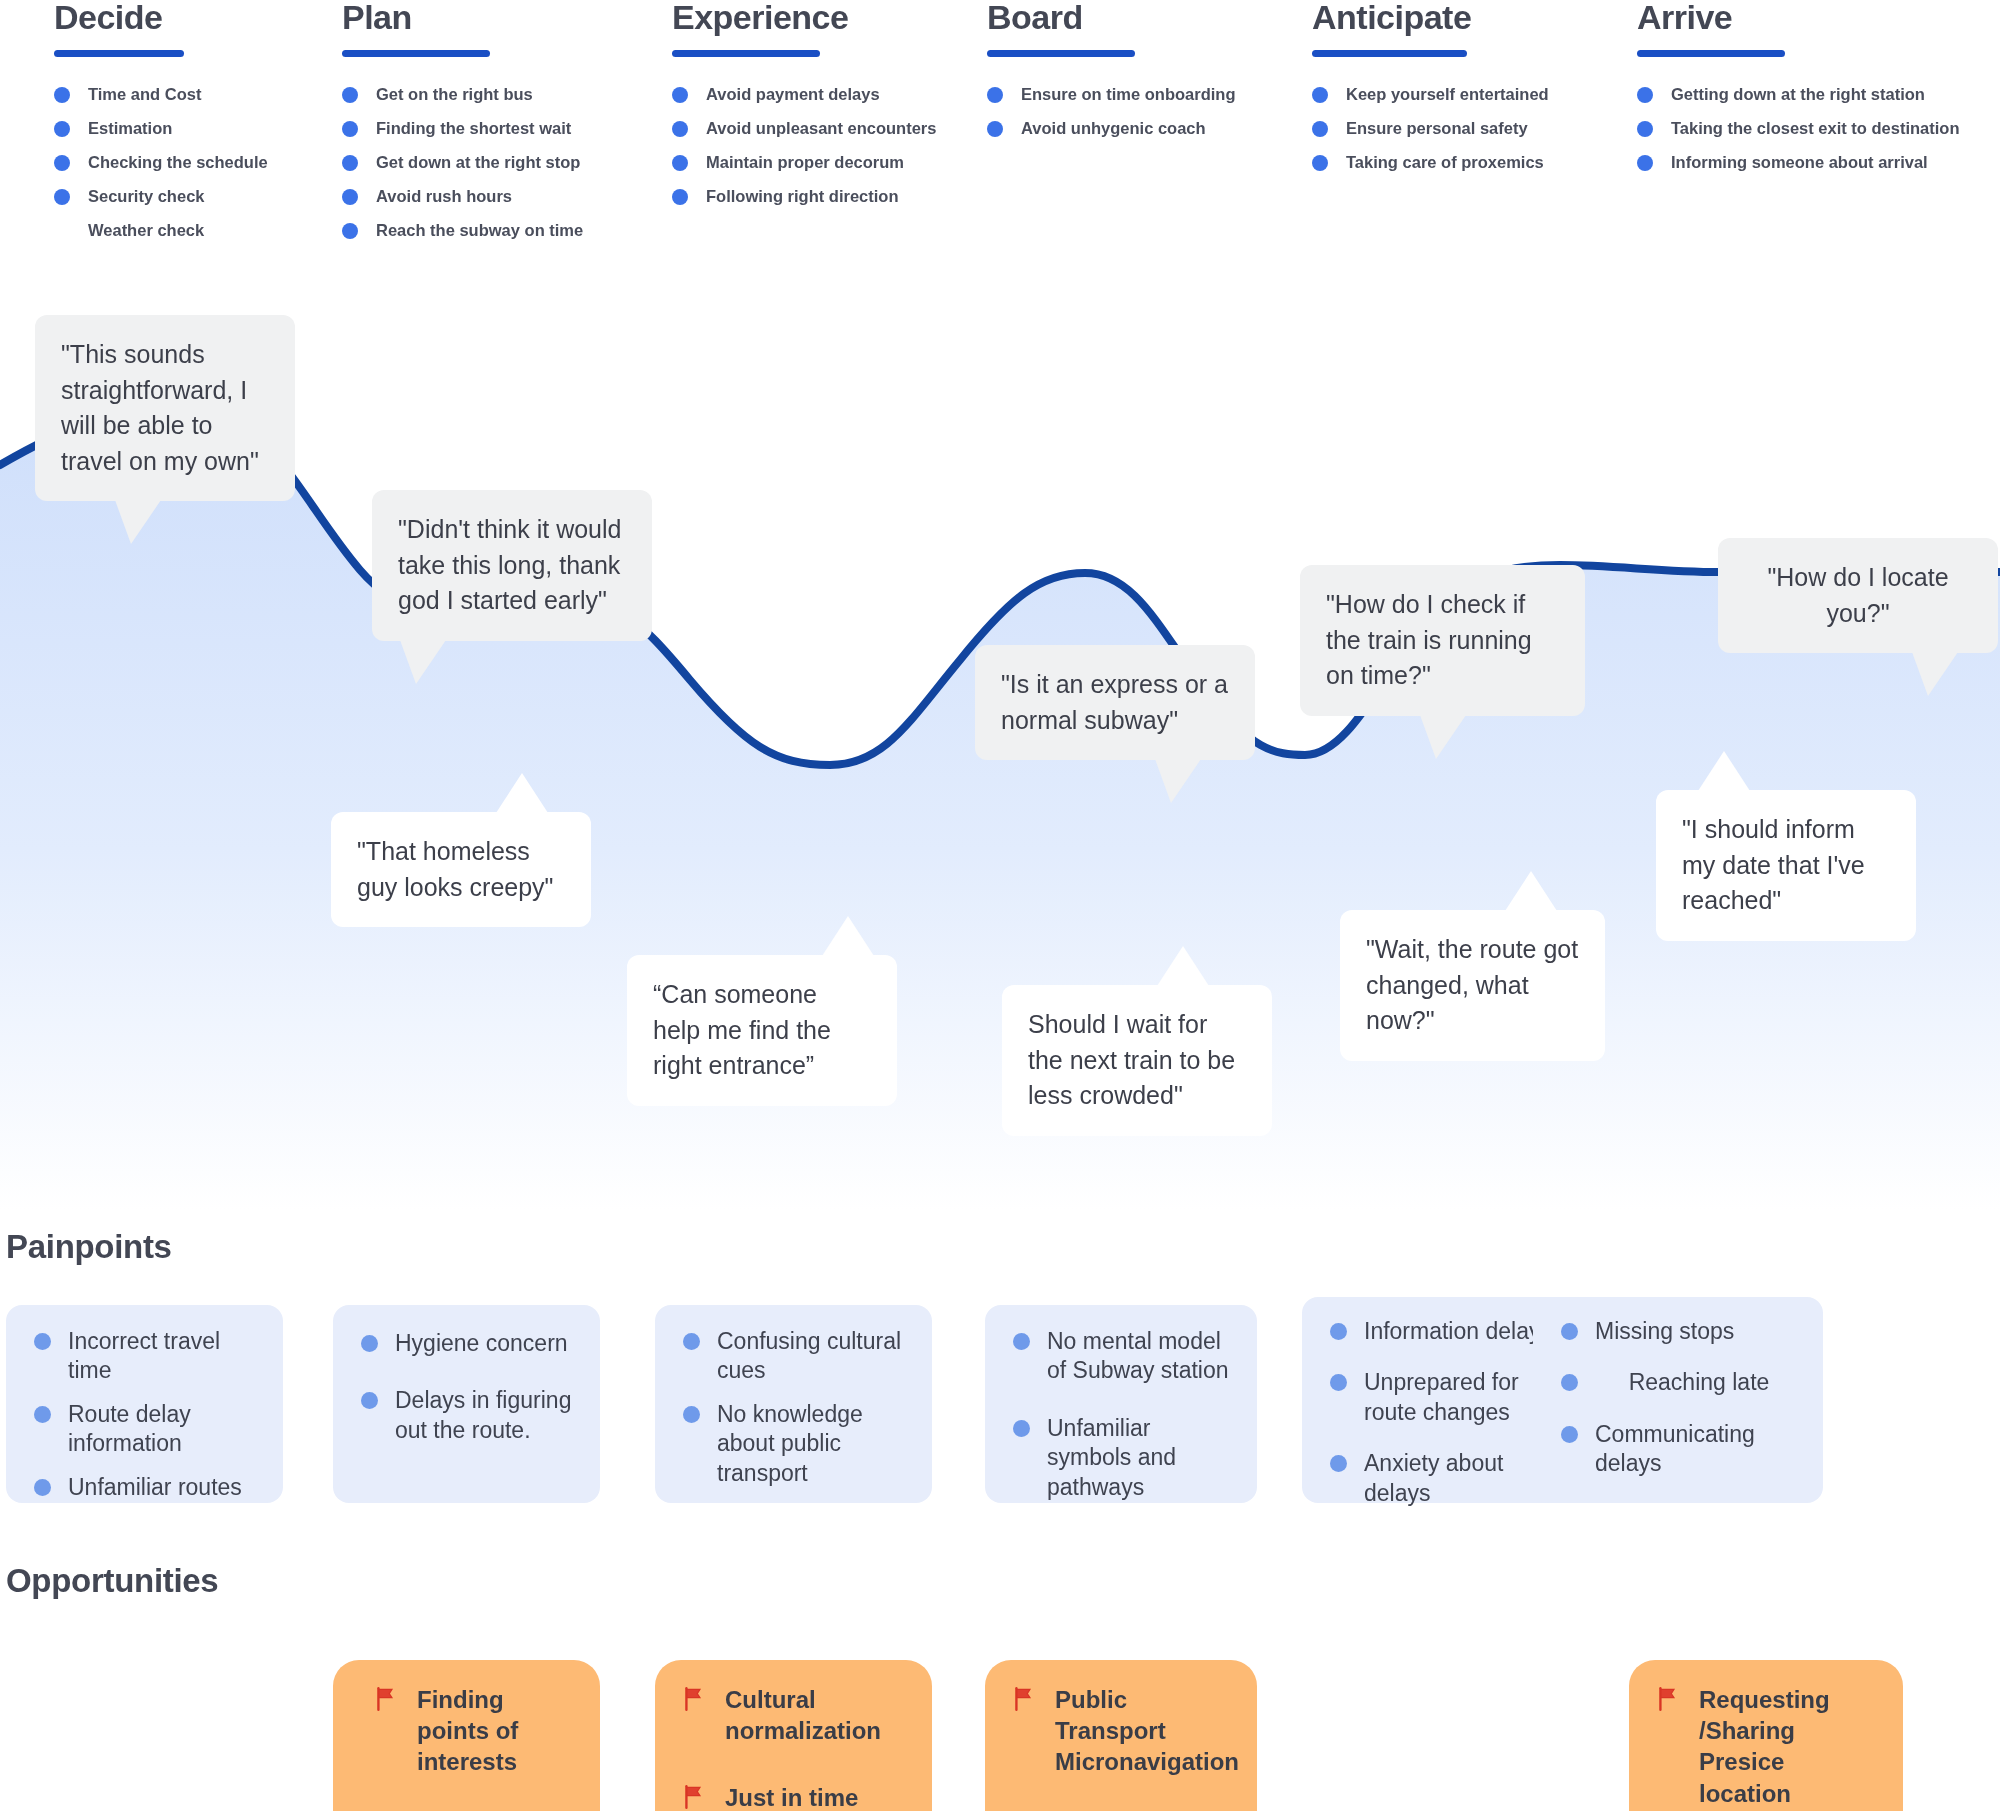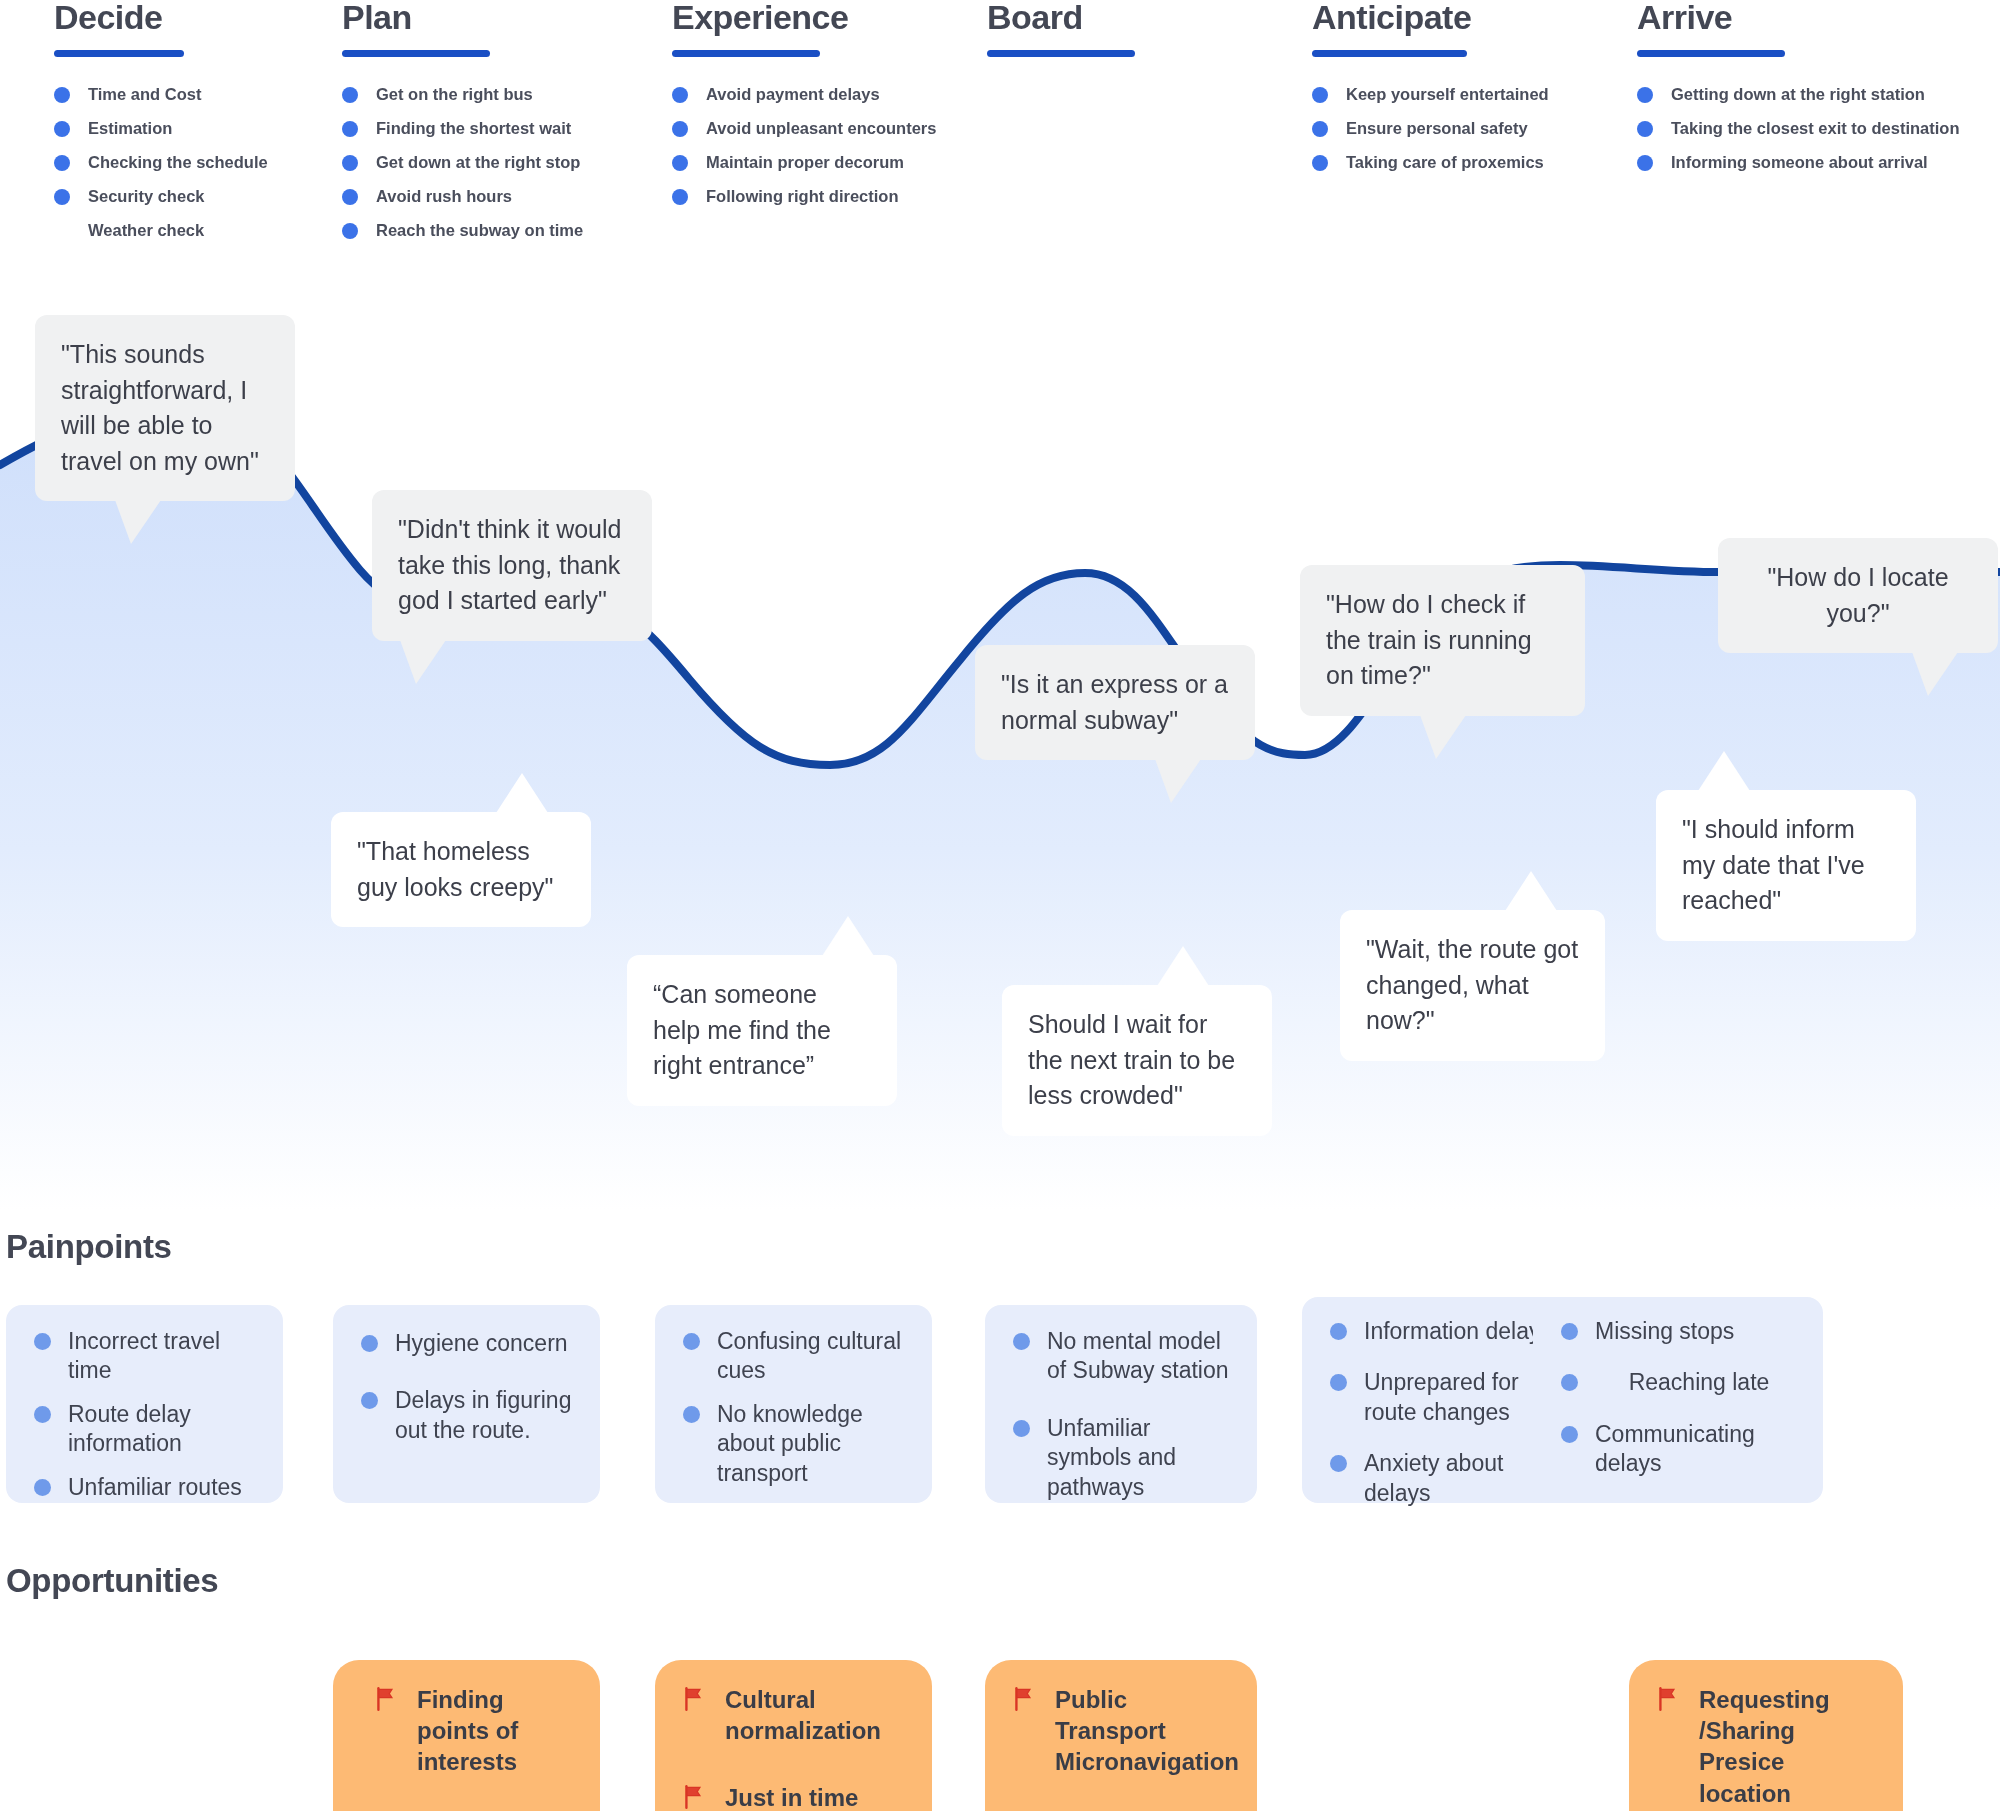--- a/index.html
+++ b/index.html
@@ -109,20 +109,24 @@
       <li><span class="dot"></span><span>Avoid payment delays</span></li>
       <li><span class="dot"></span><span>Avoid unpleasant encounters</span></li>
       <li><span class="dot"></span><span>Maintain proper decorum</span></li>
       <li><span class="dot"></span><span>Following right direction</span></li>
     </ul>
   </div>
 
   <div class="stage-col" style="left:975px;width:290px;">
     <div class="stage-title">Board</div>
     <div class="stage-rule" style="width:148px;"></div>
+    <ul class="stage-list">
+      <li><span class="dot"></span><span>Ensure on time   onboarding</span></li>
+      <li><span class="dot"></span><span>Avoid unhygenic coach</span></li>
+    </ul>
   </div>
 
   <div class="stage-col" style="left:1300px;width:300px;">
     <div class="stage-title">Anticipate</div>
     <div class="stage-rule" style="width:155px;"></div>
     <ul class="stage-list">
       <li><span class="dot"></span><span>Keep yourself entertained</span></li>
       <li><span class="dot"></span><span>Ensure personal safety</span></li>
       <li><span class="dot"></span><span>Taking care of proxemics</span></li>
     </ul>

